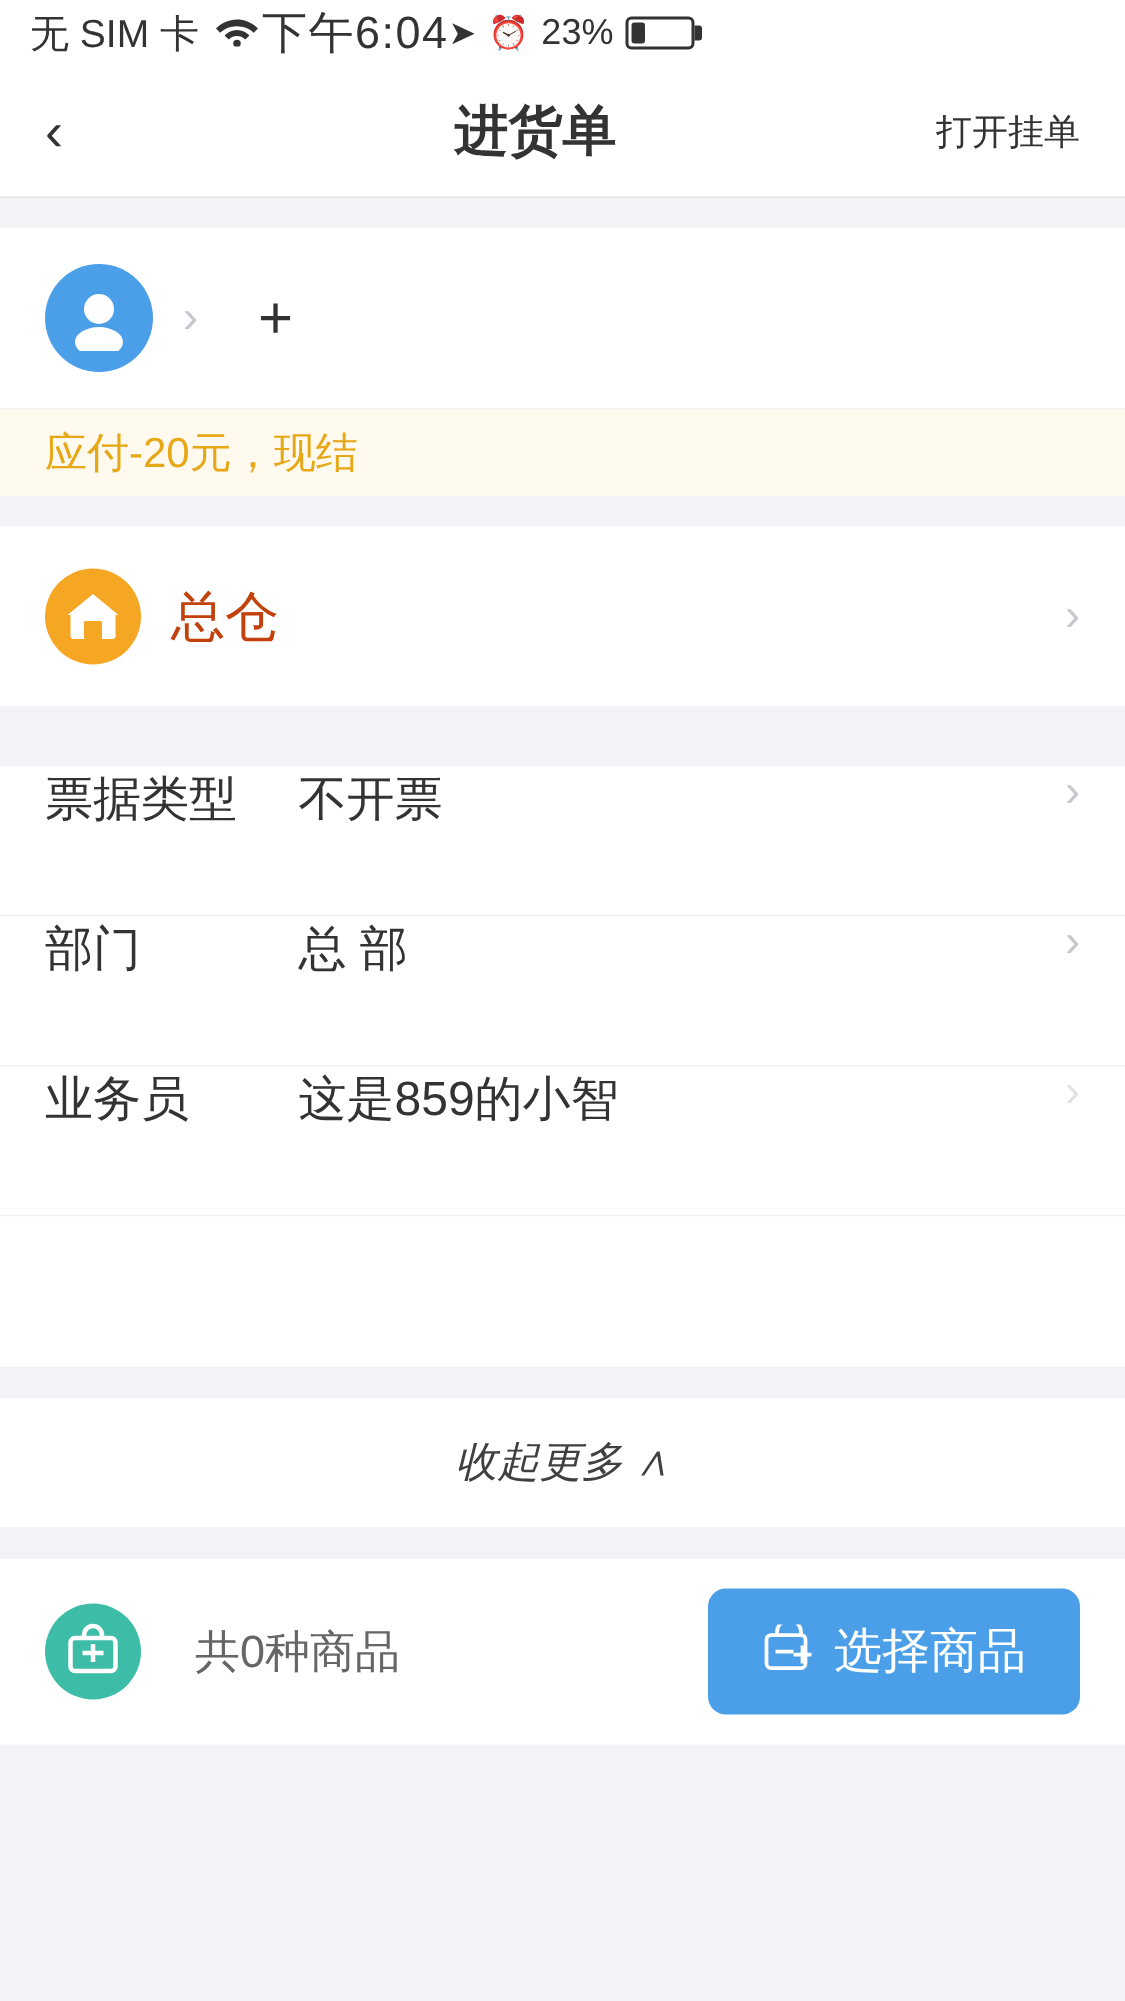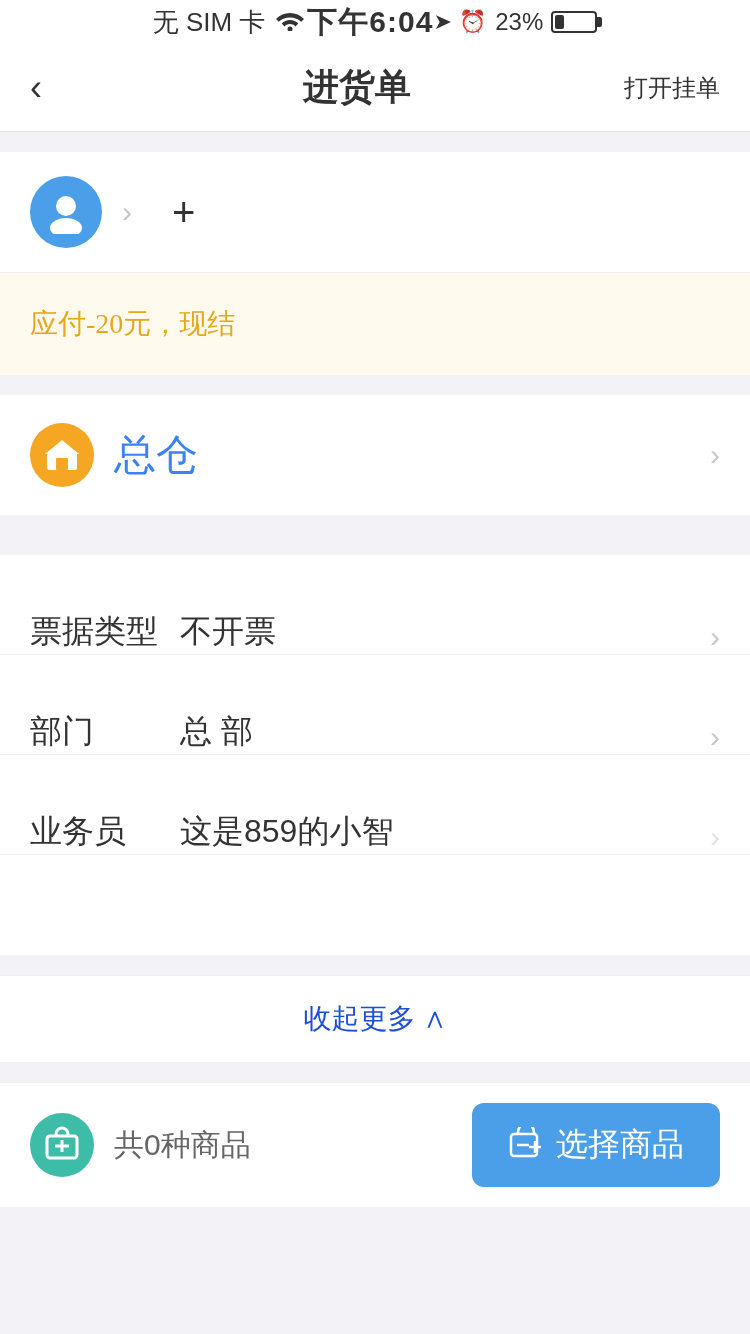--- a/index.html
+++ b/index.html
@@ -12,34 +12,34 @@
       font-size: 32px;
       color: #333;
     }
 
     
     .status-bar {
       height: 44px;
       background: #fff;
       display: flex;
       align-items: center;
-      justify-content: center;
+      justify-content: flex-start;
       padding: 0 20px;
       font-size: 28px;
       font-weight: 500;
     }
     .status-left {
       display: flex;
       align-items: center;
       gap: 8px;
       font-size: 26px;
     }
     .status-center {
       font-size: 30px;
-      font-weight: 700;
+      font-weight: 400;
       letter-spacing: 1px;
     }
     .status-right {
       display: flex;
       align-items: center;
       gap: 8px;
       font-size: 24px;
     }
 
     
@@ -119,25 +119,24 @@
     .supplier-add {
       font-size: 40px;
       color: #333;
       margin-left: 10px;
       cursor: pointer;
     }
 
     
     .alert-row {
       background: #fff9ee;
-      padding: 32px 30px;
+      padding: 10px 30px;
       font-size: 28px;
       color: #e6a817;
       border-bottom: none;
-      font-family: Liberation Serif, serif;
     }
 
     
     .warehouse-row {
       display: flex;
       align-items: center;
       padding: 28px 30px;
       background: #fff;
       border-bottom: none;
     }
@@ -152,40 +151,41 @@
       margin-right: 20px;
       flex-shrink: 0;
     }
     .warehouse-icon svg {
       width: 38px;
       height: 38px;
       fill: #fff;
     }
     .warehouse-name {
       flex: 1;
-      font-size: 42px;
-      color: #3b82f6;
+      font-size: 36px;
+      color: #c2410c;
     }
     .chevron-right {
       color: #c7c7cc;
       font-size: 30px;
     }
 
     
     .form-section {
       background: #fff;
       margin-top: 20px;
     }
     .form-row {
       display: flex;
-      align-items: flex-end;
+      align-items: flex-start;
       padding: 0 30px;
       height: 100px;
       border-bottom: 1px solid #f0f0f0;
       background: #fff;
+      gap: 19px;
     }
     .form-row:last-child {
       border-bottom: none;
     }
     .form-label {
       font-size: 32px;
       color: #333;
       width: 130px;
       flex-shrink: 0;
     }
@@ -213,37 +213,38 @@
       display: flex;
       align-items: center;
       justify-content: center;
       padding: 24px 0;
       border-top: 1px solid #f0f0f0;
       margin-top: 20px;
       cursor: pointer;
     }
     .collapse-text {
       font-size: 28px;
-      color: #1d4ed8;
+      color: #404040;
+      font-style: italic;
     }
 
     
     .bottom-bar {
       background: #fff;
       display: flex;
       align-items: center;
       justify-content: space-between;
       padding: 20px 30px;
       margin-top: 20px;
       border-top: 1px solid #f0f0f0;
     }
     .product-count-area {
       display: flex;
       align-items: center;
-      gap: 20px;
+      gap: 36px;
     }
     .product-icon {
       width: 64px;
       height: 64px;
       border-radius: 50%;
       background: #3dbda7;
       display: flex;
       align-items: center;
       justify-content: center;
     }

